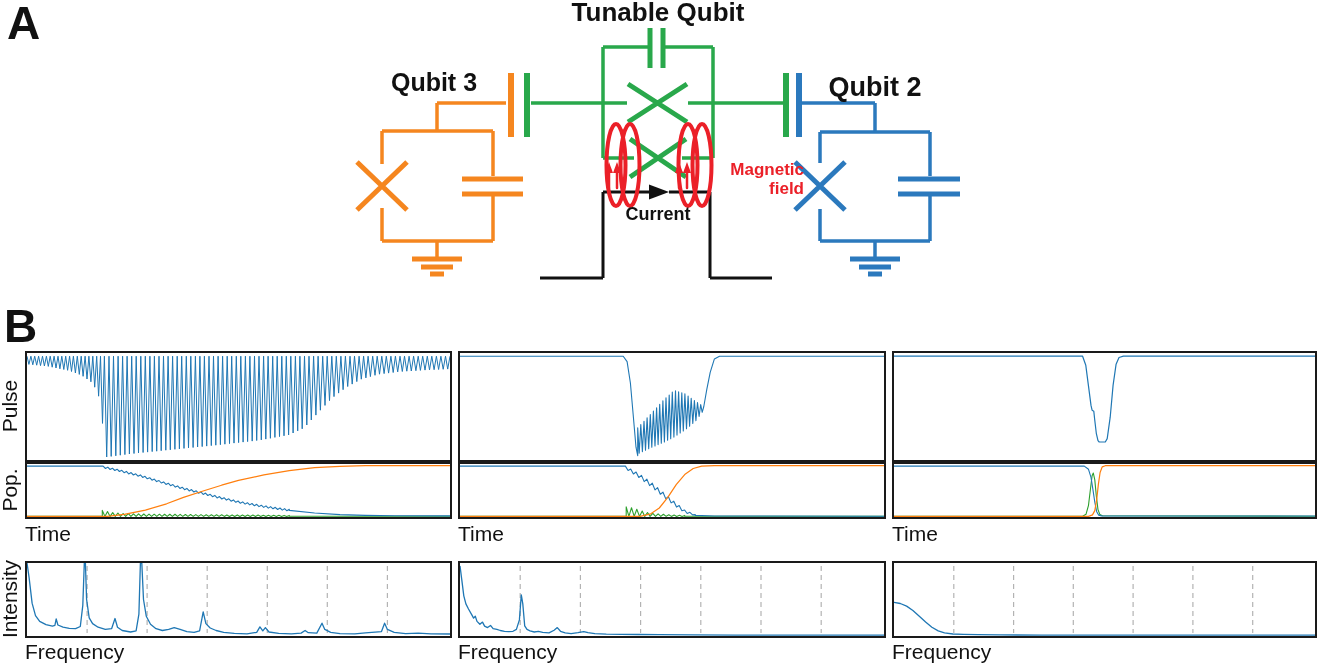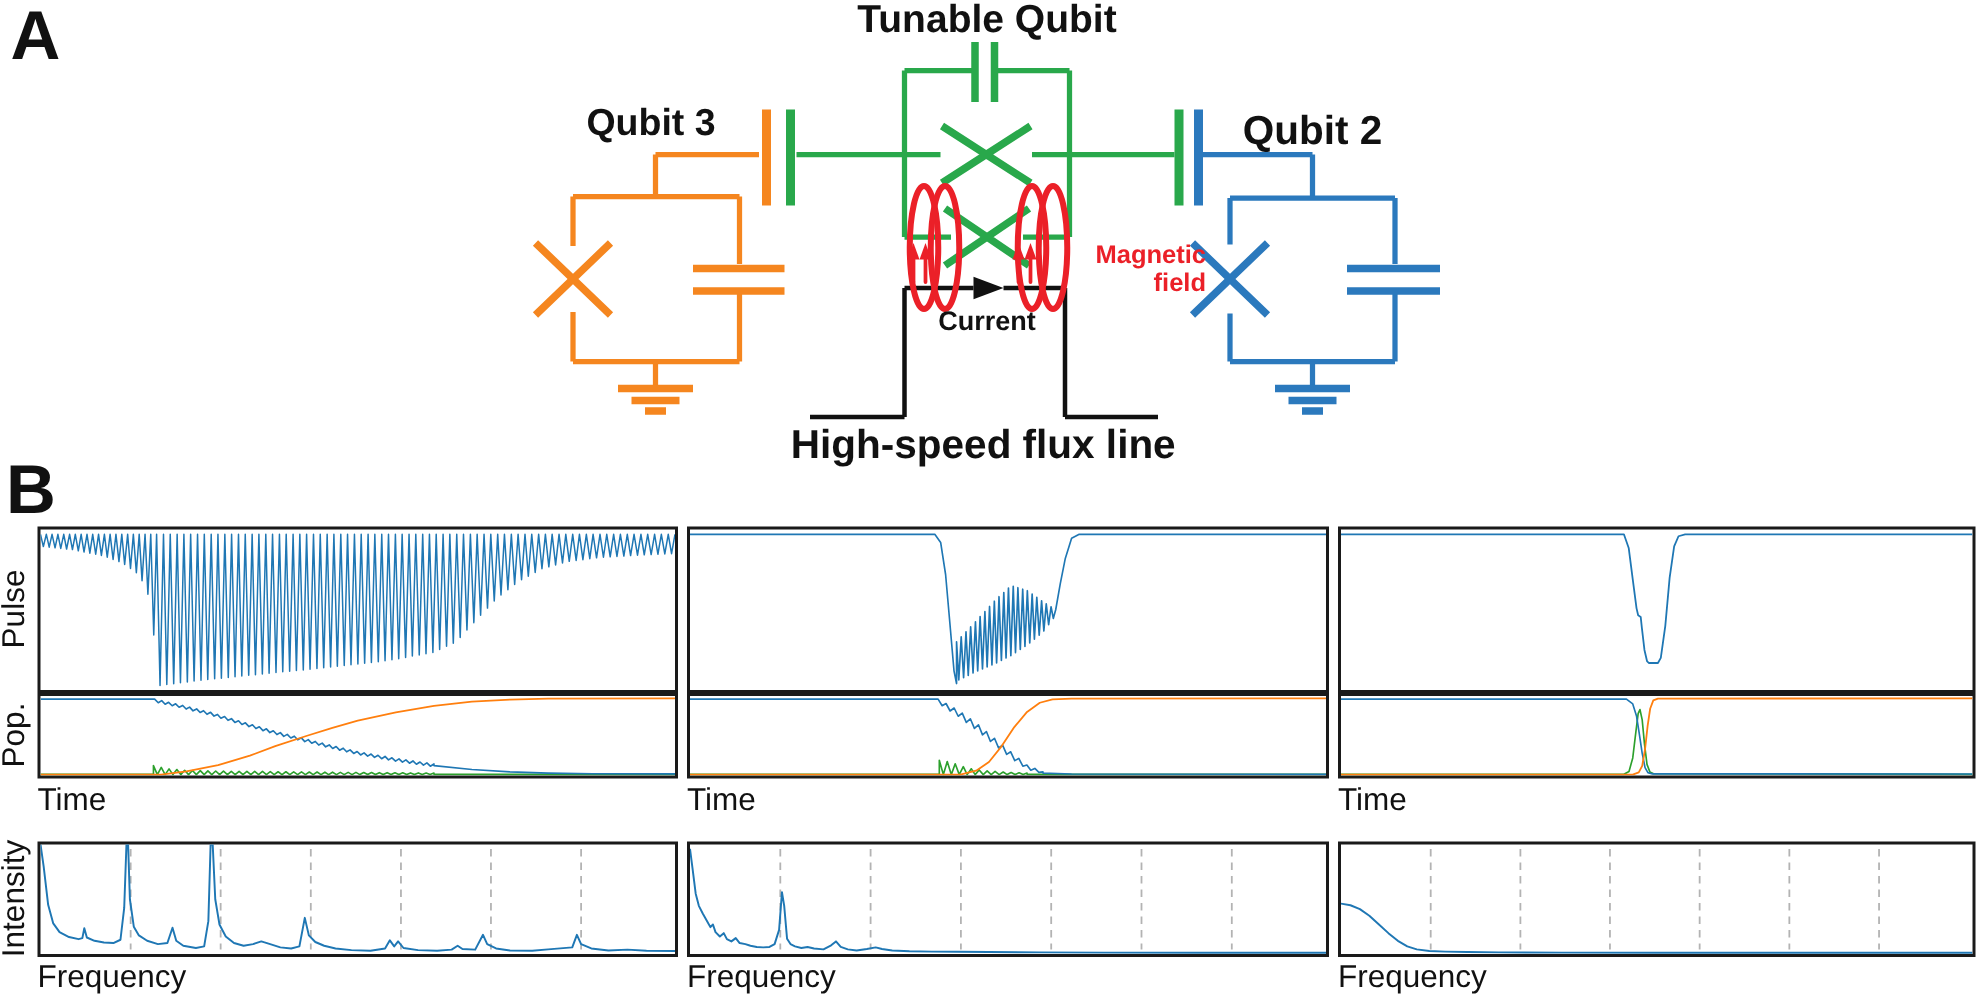--- a/index.html
+++ b/index.html
@@ -73,21 +73,20 @@
       </g>
     </g>
   </svg>
 
   <div class="circ-label" style="left:558px;top:-2px;width:200px;font-size:26px;">Tunable Qubit</div>
   <div class="circ-label" style="left:379px;top:68px;width:110px;font-size:25px;">Qubit 3</div>
   <div class="circ-label" style="left:820px;top:72px;width:110px;font-size:27px;">Qubit 2</div>
   <div class="circ-label pre" style="left: 712px; top: 160px; width: 92px; font-size: 17px; text-align: right; color: rgb(235, 32, 40);">Magnetic
 field</div>
   <div class="circ-label" style="left:608px;top:204px;width:100px;font-size:18px;">Current</div>
-  <div class="circ-label" style="left:518px;top:281px;width:275px;font-size:27px;">High-speed flux line</div>
 
   <div class="panel-letter" style="left:4px;top:303px;">B</div>
 
   <div class="ylab" style="left:-50px;top:393px;">Pulse</div>
   <div class="ylab" style="left:-50px;top:477px;">Pop.</div>
   <div class="ylab" style="left:-50px;top:586px;">Intensity</div>
 
   <div class="plot" style="left:25px;top:351px;width:427px;height:111px;">
       <svg width="423" height="107">
         <path d="M0.0 3.2 L1.9 11.4 L3.9 3.2 L5.8 11.8 L7.7 3.2 L9.7 12.2 L11.6 3.2 L13.5 12.6 L15.5 3.2 L17.4 13.0 L19.4 3.2 L21.3 13.4 L23.2 3.2 L25.2 14.2 L27.1 3.2 L29.0 15.0 L31.0 3.2 L32.9 15.8 L34.8 3.2 L36.8 16.5 L38.7 3.2 L40.6 17.3 L42.6 3.2 L44.5 18.5 L46.4 3.2 L48.4 20.0 L50.3 3.2 L52.3 21.4 L54.2 3.2 L56.1 23.3 L58.1 3.2 L60.0 26.0 L61.9 3.2 L63.9 28.8 L65.8 3.2 L67.7 34.2 L69.7 3.2 L71.6 43.2 L73.5 3.2 L75.5 70.4 L77.4 3.2 L77.4 3.2 L79.7 104.0 L82.0 3.2 L84.2 103.4 L86.5 3.2 L88.8 102.8 L91.1 3.2 L93.3 102.2 L95.6 3.2 L97.9 101.6 L100.1 3.2 L102.4 101.0 L104.7 3.2 L107.0 100.5 L109.2 3.2 L111.5 100.0 L113.8 3.2 L116.1 99.5 L118.3 3.2 L120.6 99.1 L122.9 3.2 L125.2 98.6 L127.4 3.2 L129.7 98.2 L132.0 3.2 L134.2 97.7 L136.5 3.2 L138.8 97.2 L141.1 3.2 L143.3 96.8 L145.6 3.2 L147.9 96.3 L150.2 3.2 L152.4 95.9 L154.7 3.2 L157.0 95.4 L159.3 3.2 L161.5 94.9 L163.8 3.2 L166.1 94.5 L168.4 3.2 L170.6 94.0 L172.9 3.2 L175.2 93.6 L177.4 3.2 L179.7 93.1 L182.0 3.2 L184.3 92.6 L186.5 3.2 L188.8 92.2 L191.1 3.2 L193.4 91.7 L195.6 3.2 L197.9 91.2 L200.2 3.2 L202.5 90.6 L204.7 3.2 L207.0 90.1 L209.3 3.2 L211.6 89.6 L213.8 3.2 L216.1 89.1 L218.4 3.2 L220.6 88.6 L222.9 3.2 L225.2 88.1 L227.5 3.2 L229.7 87.5 L232.0 3.2 L234.3 86.9 L236.6 3.2 L238.8 86.1 L241.1 3.2 L243.4 85.3 L245.7 3.2 L247.9 84.4 L250.2 3.2 L252.5 83.6 L254.8 3.2 L257.0 82.8 L259.3 3.2 L261.6 82.0 L263.8 3.2 L266.1 80.0 L268.4 3.2 L270.7 77.9 L272.9 3.2 L275.2 75.8 L277.5 3.2 L279.8 72.0 L282.0 3.2 L284.3 67.0 L286.6 3.2 L288.9 62.1 L291.1 3.2 L293.4 57.2 L295.7 3.2 L298.0 52.4 L300.2 3.2 L302.5 47.6 L304.8 3.2 L307.0 43.6 L309.3 3.2 L311.6 40.1 L313.9 3.2 L316.1 36.7 L318.4 3.2 L320.7 33.5 L323.0 3.2 L325.2 31.1 L327.5 3.2 L329.8 28.6 L332.1 3.2 L334.3 26.2 L336.6 3.2 L338.9 24.9 L341.1 3.2 L343.4 23.6 L345.7 3.2 L348.0 22.3 L350.2 3.2 L352.5 21.2 L354.8 3.2 L357.1 20.6 L359.3 3.2 L361.6 20.1 L363.9 3.2 L366.2 19.5 L368.4 3.2 L370.7 18.9 L373.0 3.2 L375.3 18.5 L377.5 3.2 L379.8 18.2 L382.1 3.2 L384.3 18.0 L386.6 3.2 L388.9 17.7 L391.2 3.2 L393.4 17.4 L395.7 3.2 L398.0 17.1 L400.3 3.2 L402.5 16.9 L404.8 3.2 L407.1 16.7 L409.4 3.2 L411.6 16.5 L413.9 3.2 L416.2 16.3 L418.5 3.2 L420.7 16.1 L423.0 3.2" fill="none" stroke="#1f77b4" stroke-width="1" stroke-linejoin="round"></path>

